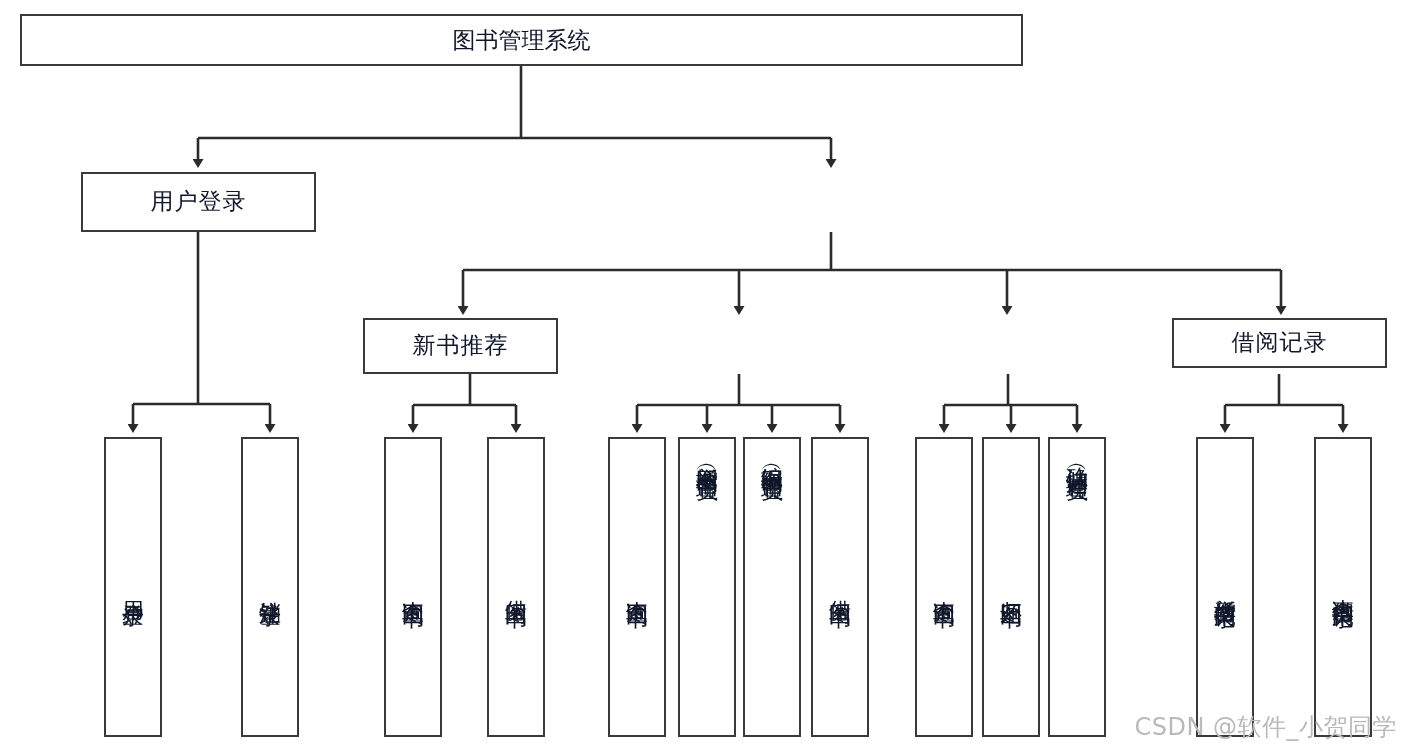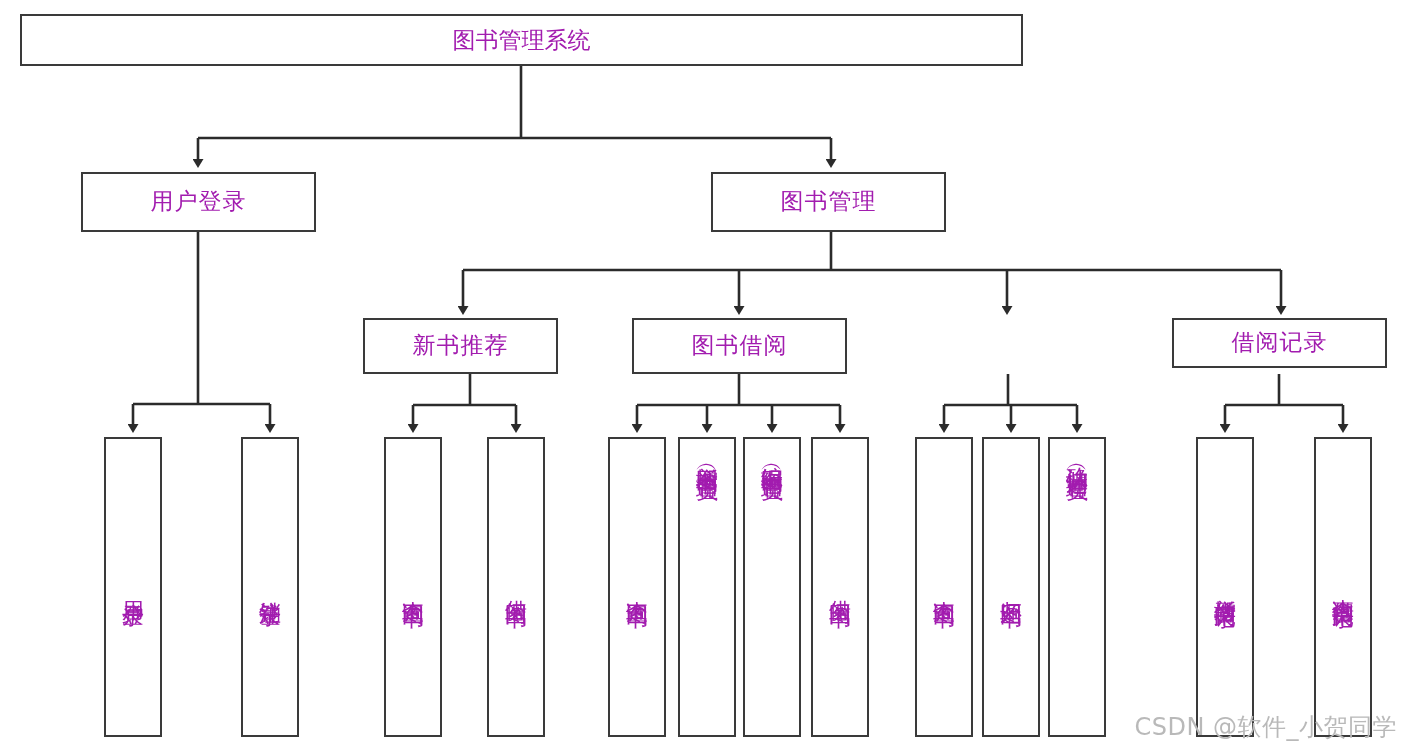--- a/index.html
+++ b/index.html
@@ -27,21 +27,21 @@
     pointer-events: none;
   }
   .node {
     position: absolute;
     box-sizing: border-box;
     background: #ffffff;
     border: 2.5px solid #3a3a3a;
     display: flex;
     align-items: center;
     justify-content: center;
-    color: #a21caf;
+    color: #0f172a;
   }
   .node.horiz {
     font-size: 23px;
     letter-spacing: 1px;
     line-height: 1.2;
   }
   .node.root {
     font-size: 23px;
   }
   .node.leaf {
@@ -130,31 +130,25 @@
   </svg>
 
   <div class="node root" style="left:20px; top:14px; width:1003px; height:52px;">
     <span>图书管理系统</span>
   </div>
 
   <div class="node horiz" style="left:81px; top:172px; width:235px; height:60px;">
     <span>用户登录</span>
   </div>
 
-  <div class="node horiz" style="left:711px; top:172px; width:235px; height:60px;">
-    <span>图书管理</span>
-  </div>
 
   <div class="node horiz" style="left:363px; top:318px; width:195px; height:56px;">
     <span>新书推荐</span>
   </div>
 
-  <div class="node horiz" style="left:632px; top:318px; width:215px; height:56px;">
-    <span>图书借阅</span>
-  </div>
 
 
   <div class="node horiz" style="left:1172px; top:318px; width:215px; height:50px;">
     <span>借阅记录</span>
   </div>
 
   <div class="node leaf midalign" style="left:104px; top:437px; width:58px; height:300px;">
     <span class="vtext">用户登录</span>
   </div>
 

